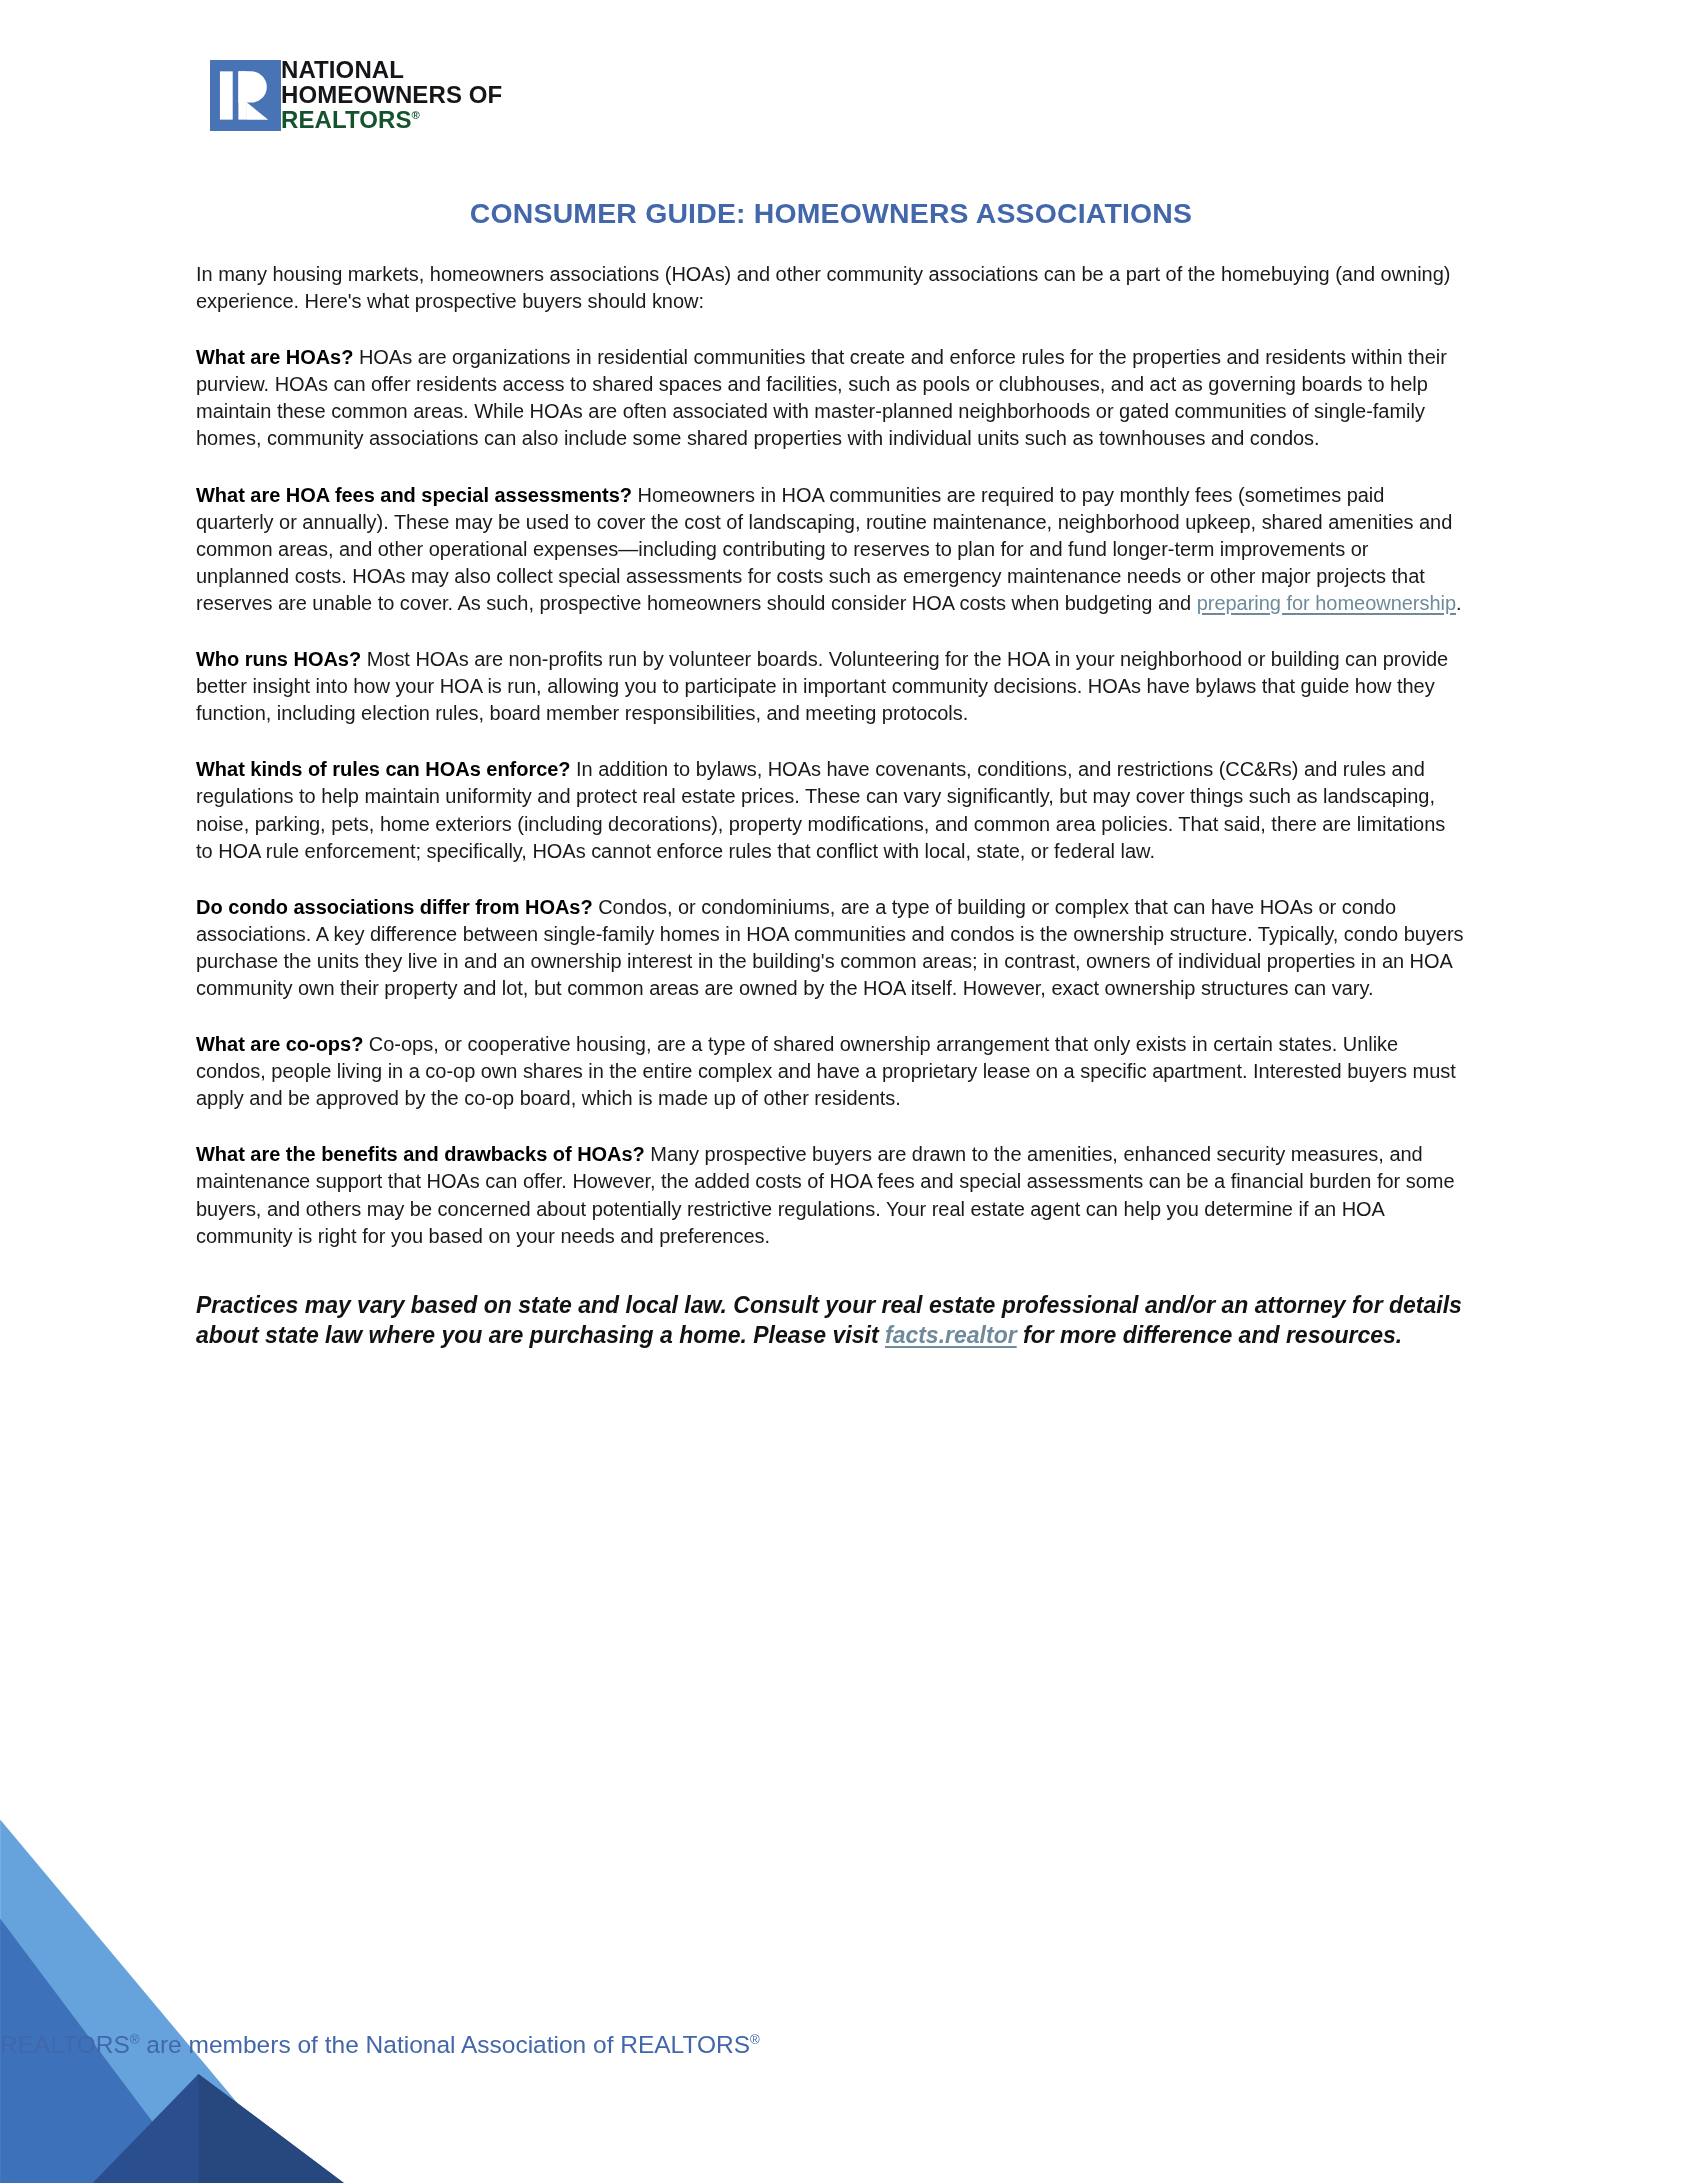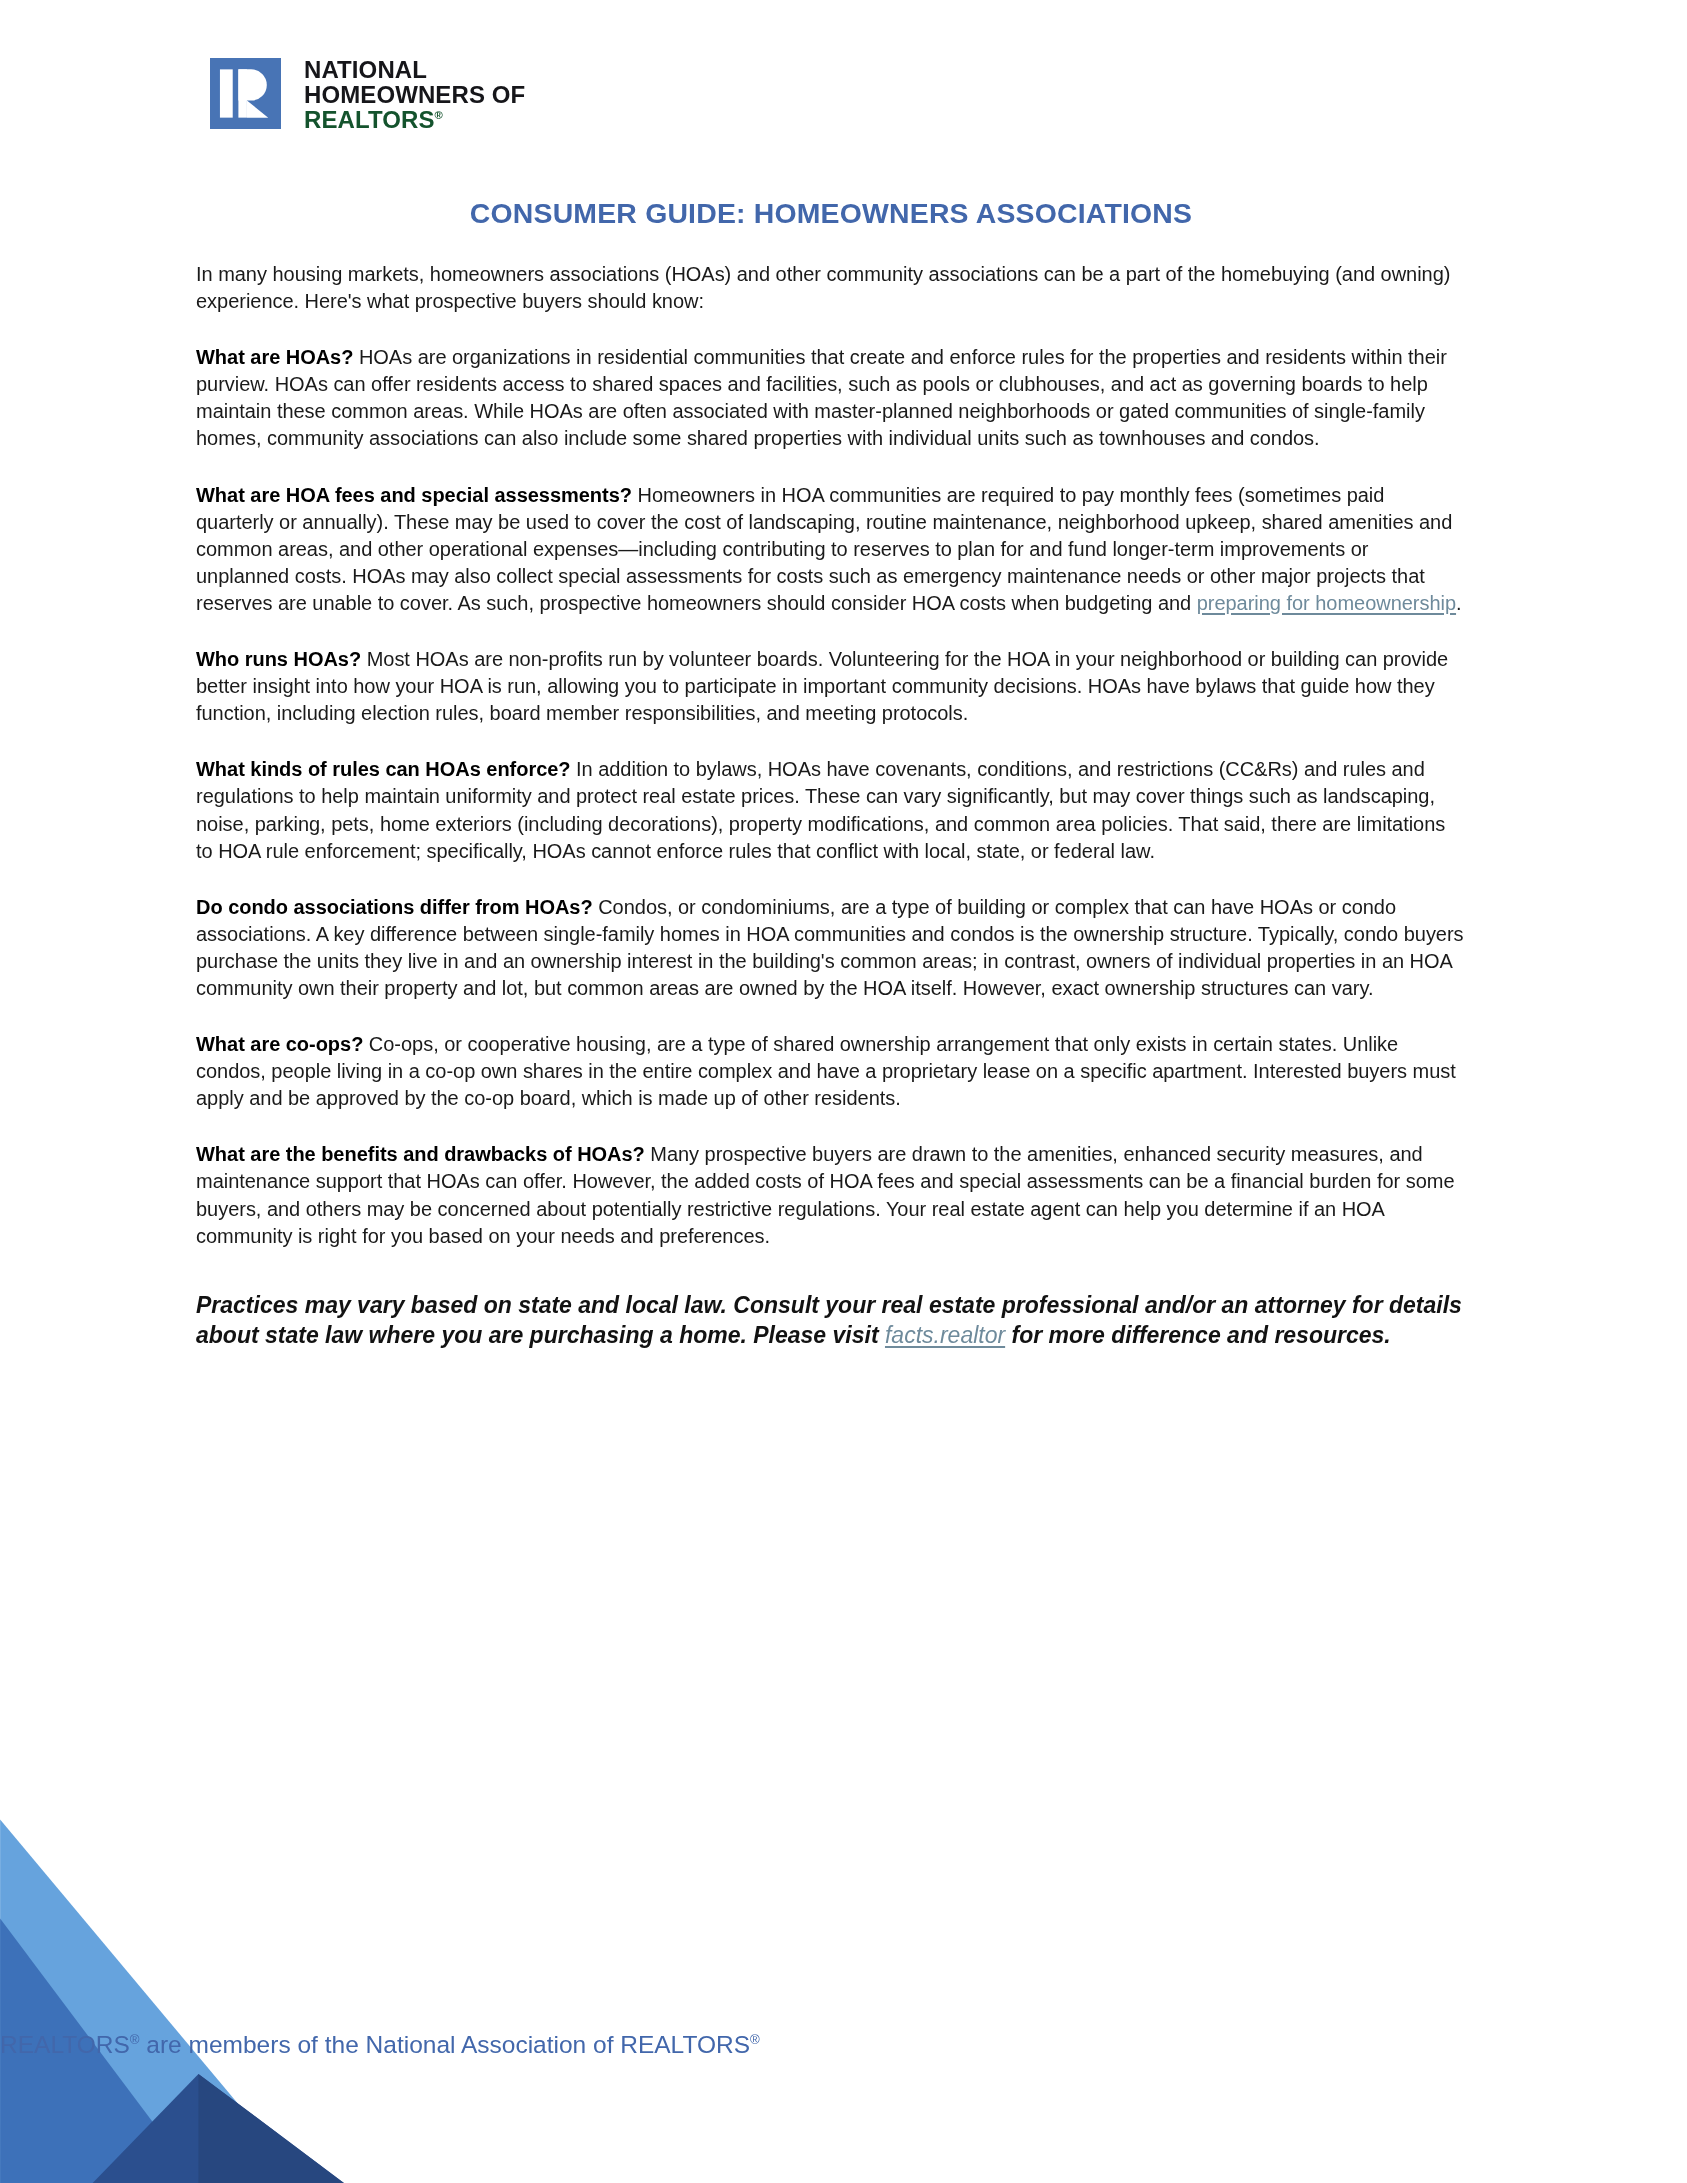--- a/index.html
+++ b/index.html
@@ -27,21 +27,22 @@
     height: 476px;
     pointer-events: none;
   }
 
   
   .logo-block {
     position: absolute;
     left: 210px;
     top: 58px;
     display: flex;
-    gap: 23px;
+    align-items: center;
+    gap: 0;
   }
   .logo-mark {
     width: 71px;
     height: 71px;
     flex: 0 0 auto;
   }
   .logo-words {
     display: flex;
     flex-direction: column;
     line-height: 1.04;
@@ -103,21 +104,21 @@
   p.disclaimer {
     margin: 40px 0 0 0;
     font-size: 23px;
     line-height: 1.33;
     font-weight: bold;
     font-style: italic;
     color: #121212;
   }
   p.disclaimer a.doclink {
     color: #6e8a9b;
-    font-weight: normal;
+    font-weight: bold;
     font-style: italic;
   }
 
   
   .footer {
     position: absolute;
     left: 0;
     right: 2px;
     top: 2031px;
     text-align: left;

